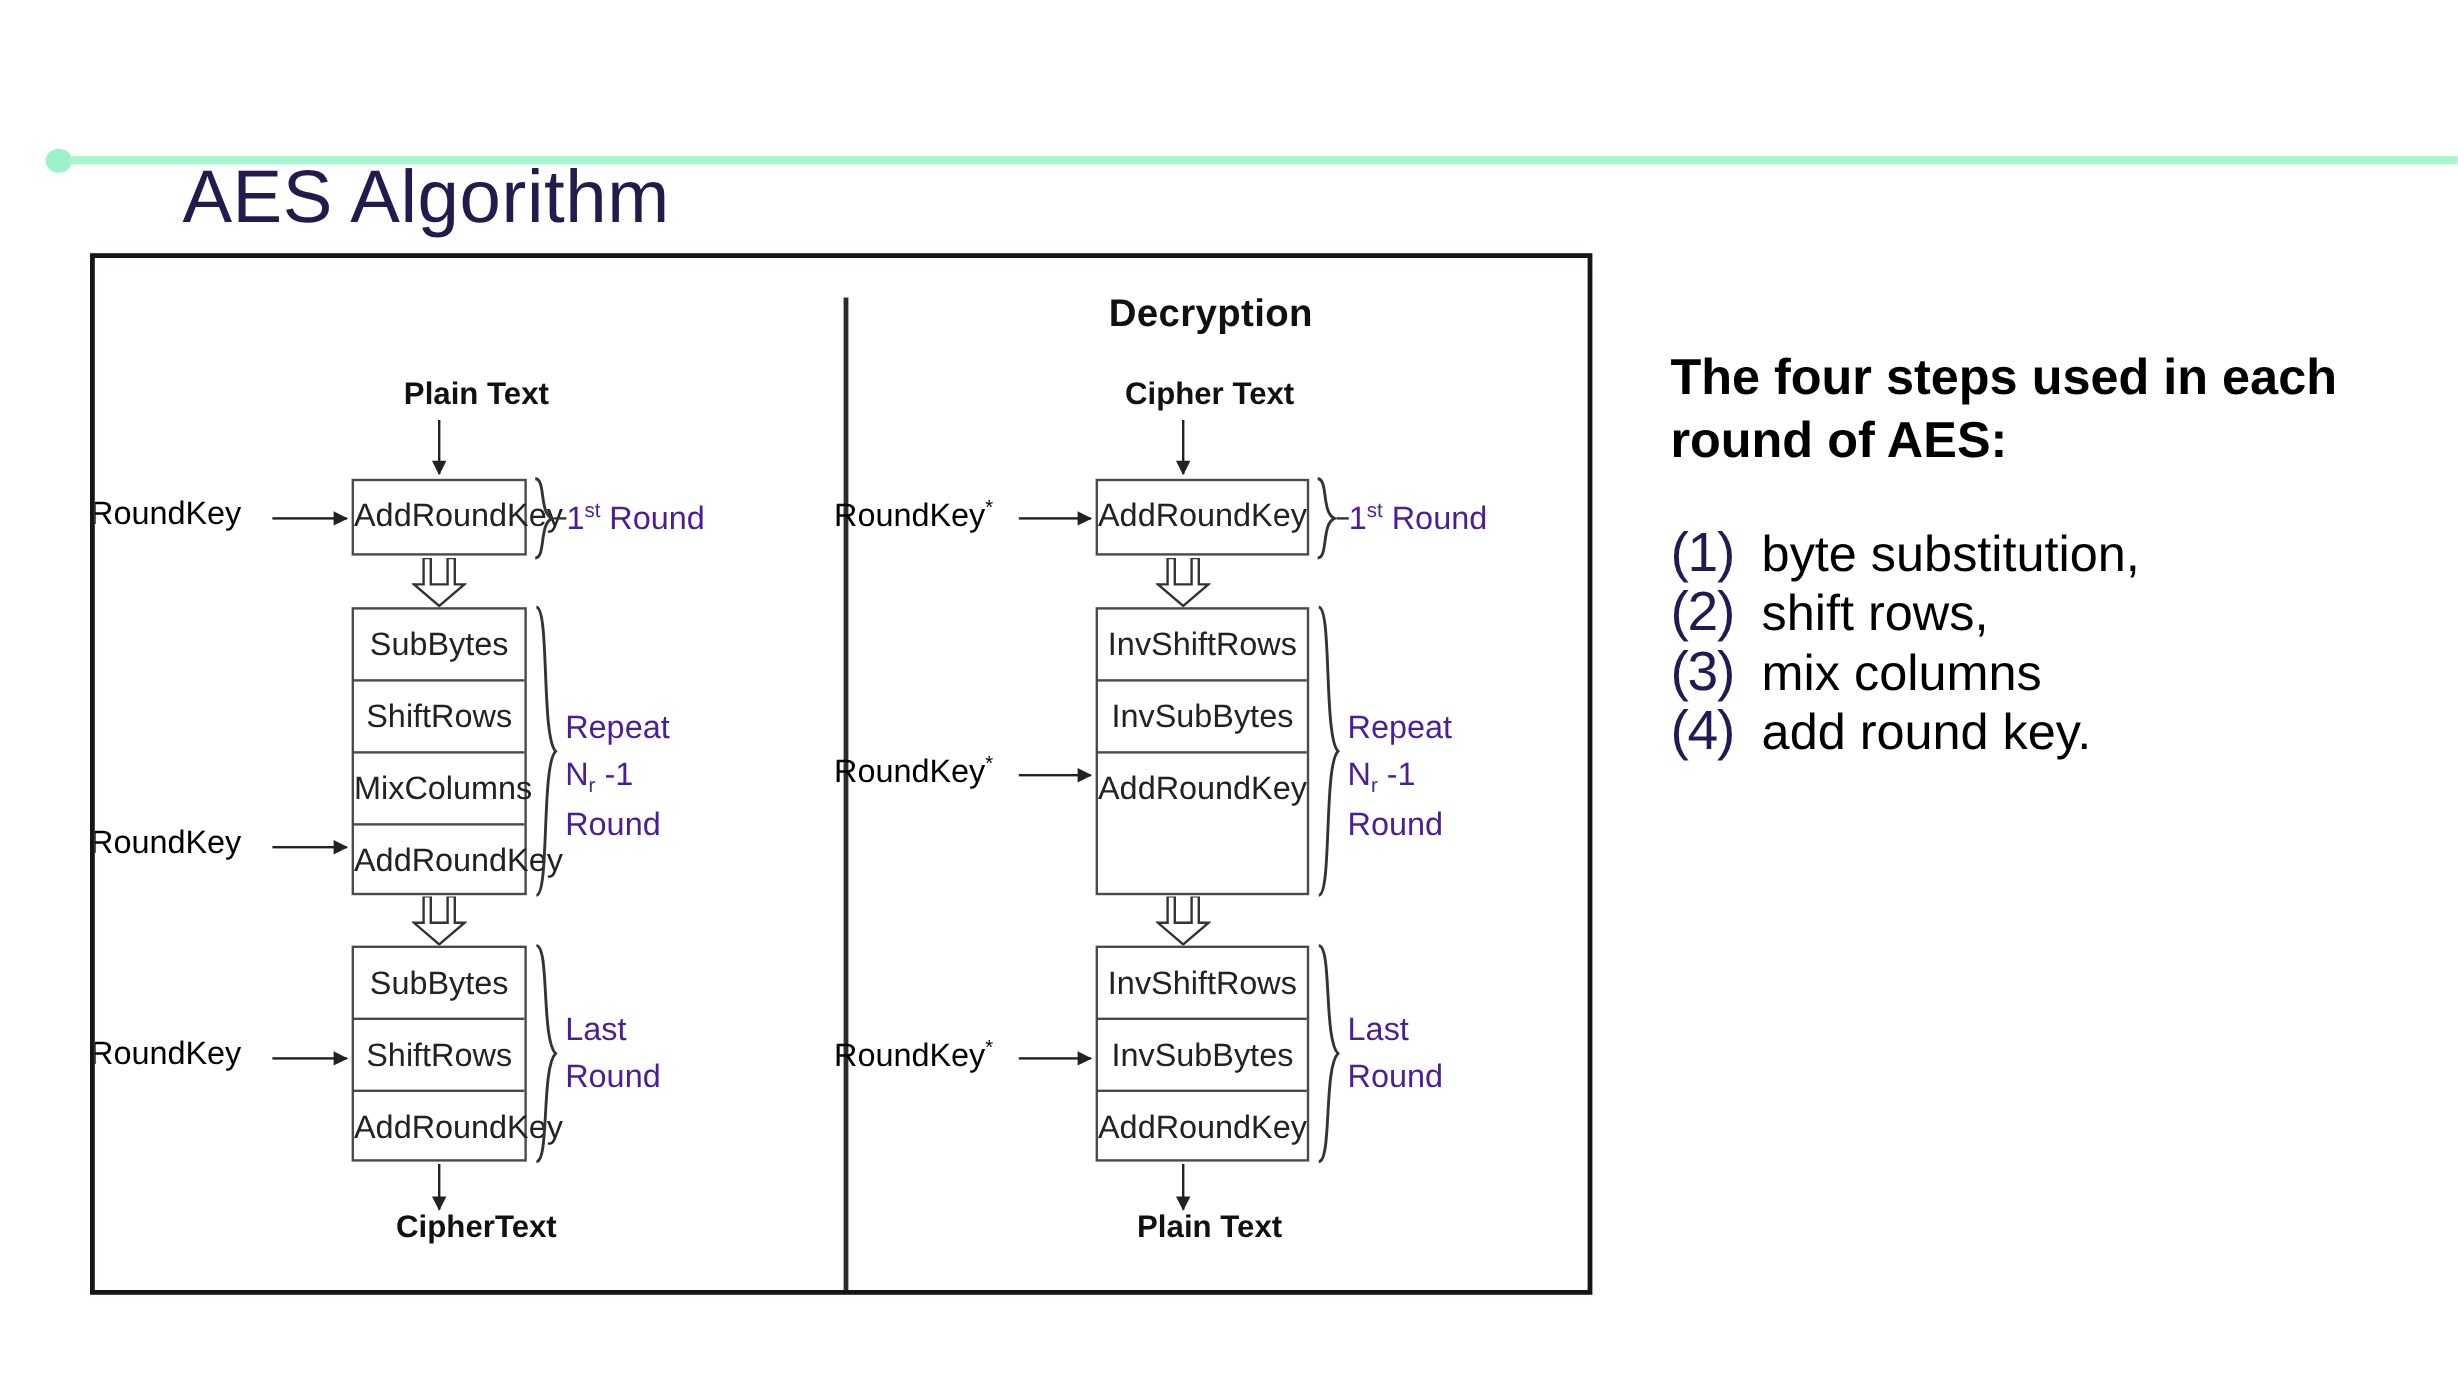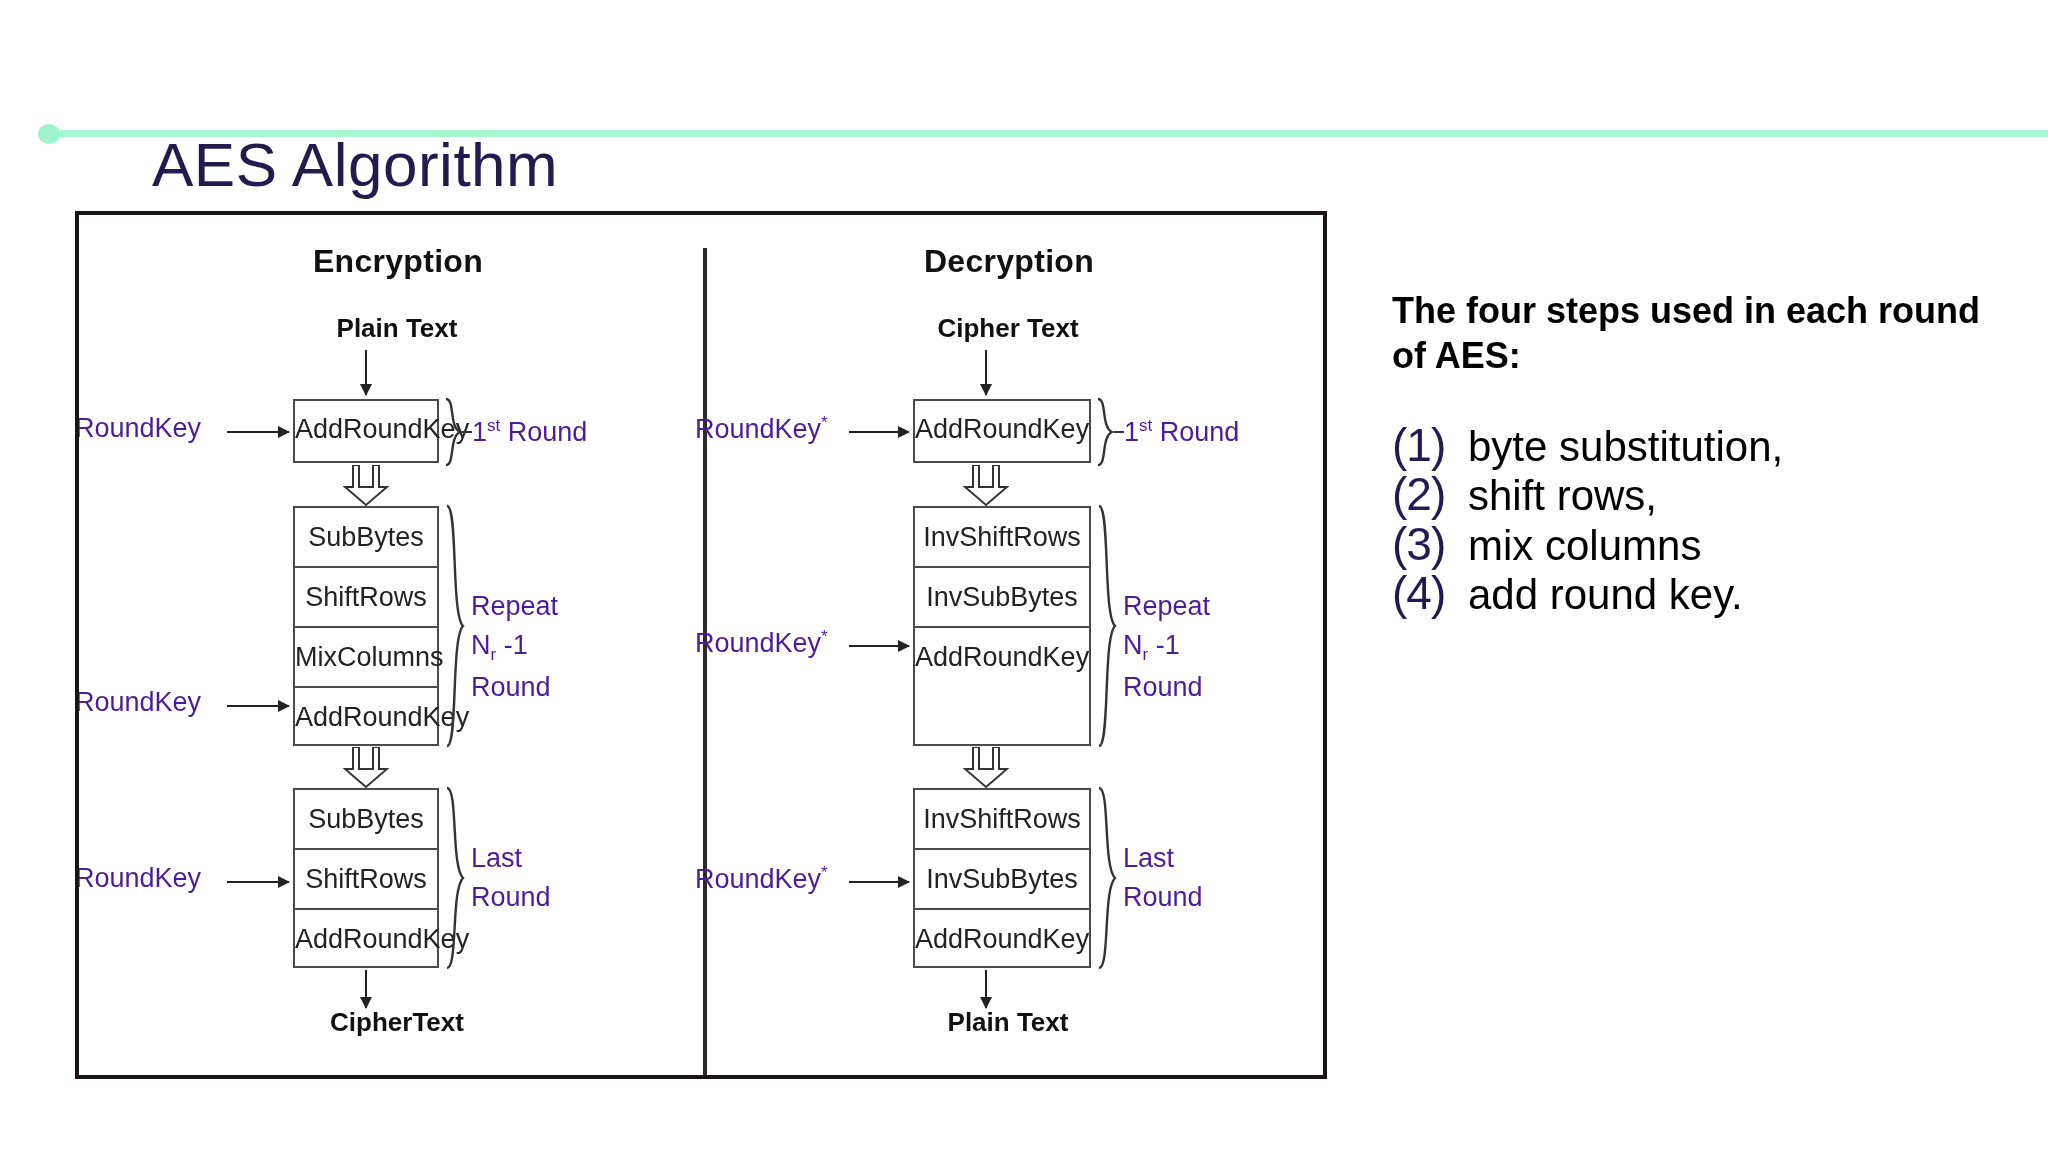--- a/index.html
+++ b/index.html
@@ -142,21 +142,21 @@
     border-bottom: 2px solid #4a4a4a;
     box-sizing: border-box;
     white-space: nowrap;
   }
   .stage-box:last-child { border-bottom: none; }
 
   
   .key-label {
     position: absolute;
     font-size: 27px;
-    color: #4c1d95;
+    color: #000000;
     white-space: nowrap;
   }
   .key-label sup {
     font-size: 17px;
     vertical-align: super;
   }
   .key-arrow {
     position: absolute;
     height: 2px;
     background: #222;
@@ -195,21 +195,21 @@
   }
 
   
   #steps-panel {
     position: absolute;
     left: 1392px;
     top: 288px;
     width: 630px;
   }
   #steps-heading {
-    font-size: 36px;
+    font-size: 42px;
     font-weight: bold;
     color: #000;
     line-height: 1.25;
     margin-bottom: 44px;
   }
   .step-row {
     display: flex;
     align-items: baseline;
     margin-bottom: 2px;
   }
@@ -231,21 +231,20 @@
 <body>
 
 <div id="title-rule"></div>
 <div id="title-dot"></div>
 <h1 id="page-title">AES Algorithm</h1>
 
 <div id="diagram">
   <div id="diagram-divider"></div>
 
   <div class="col enc">
-    <div class="col-heading">Encryption</div>
     <div class="endpoint-label top">Plain Text</div>
 
     <div class="thin-arrow" style="left:286px; top:135px; height:45px;"></div>
 
     <div class="stack" style="left:214px; top:184px; width:146px; height:64px;">
       <div class="stage-box" style="height:60px; line-height:56px;">AddRoundKey</div>
     </div>
     <div class="key-label" style="left:-4px; top:198px;">
       <span>RoundKey</span>
     </div>

